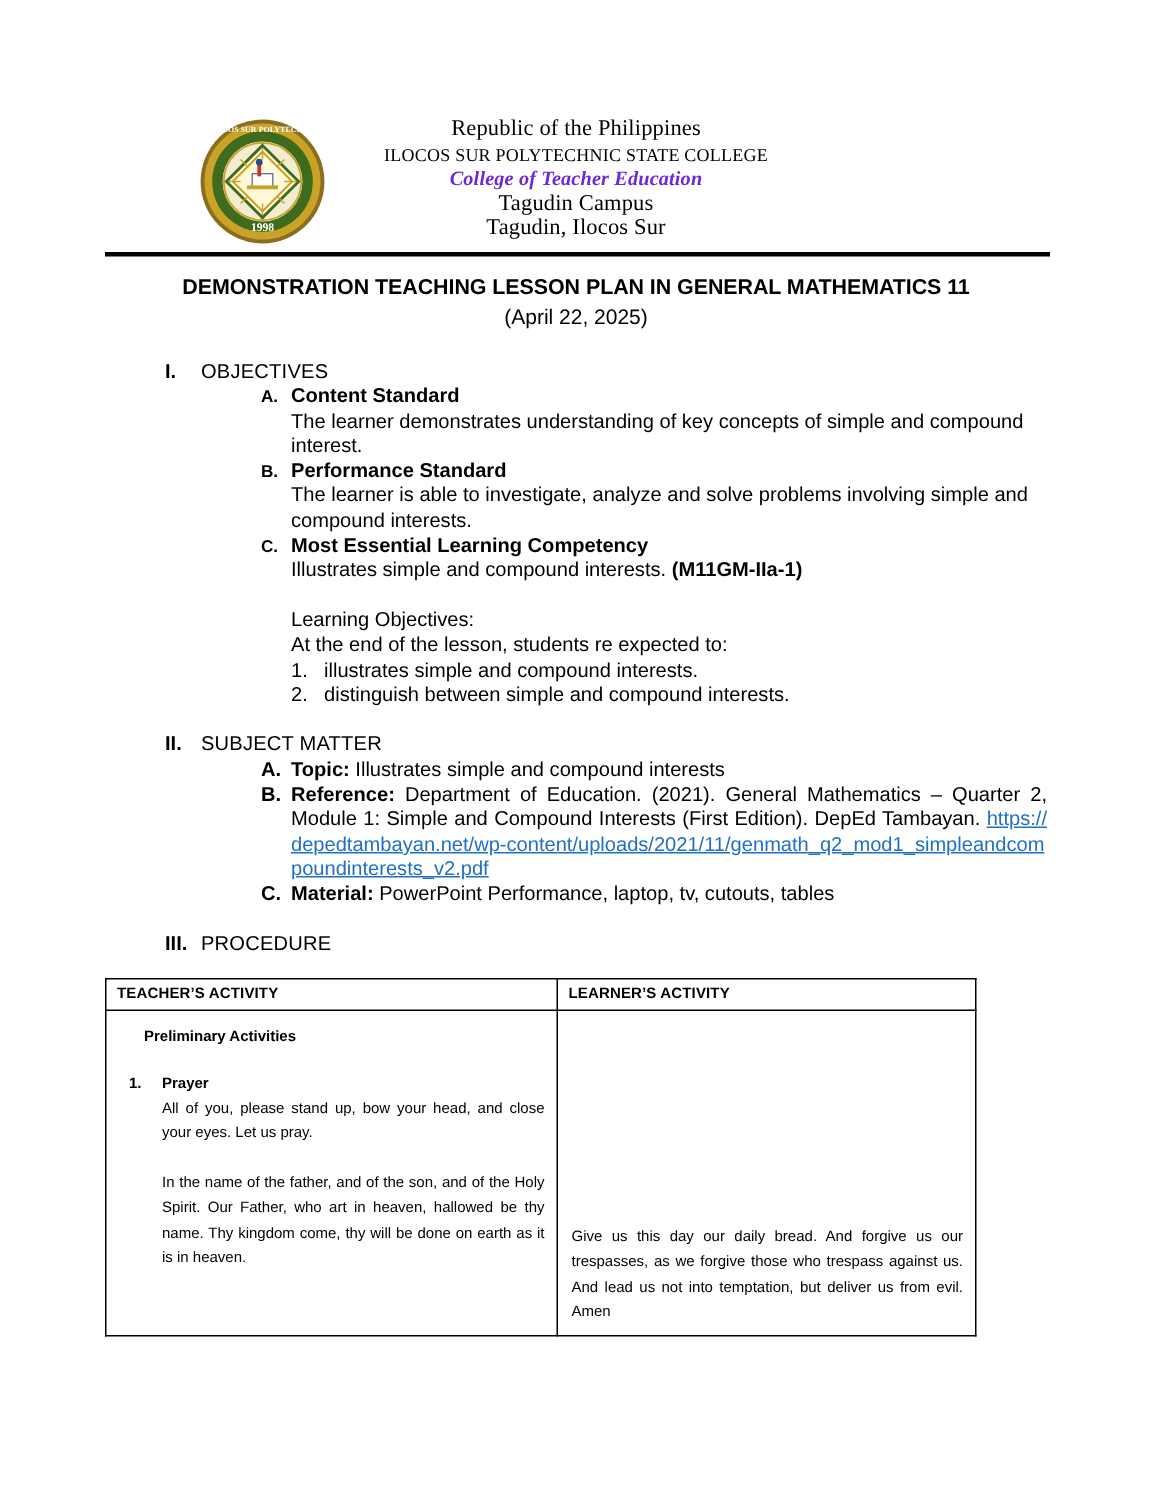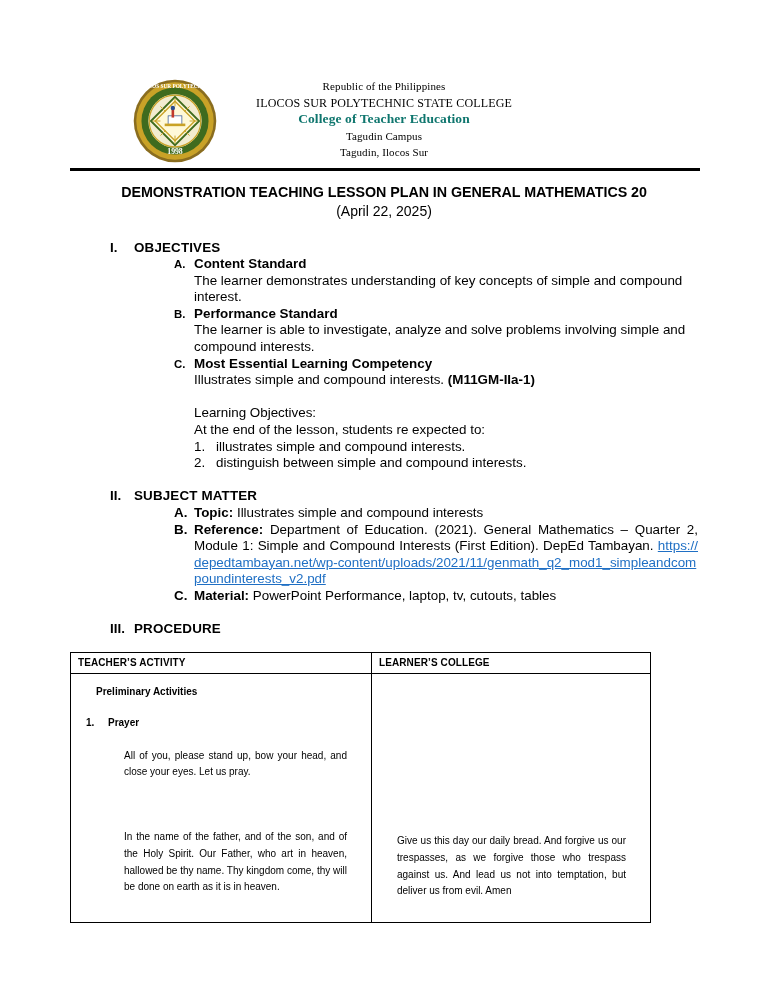--- a/index.html
+++ b/index.html
@@ -32,21 +32,21 @@
     font-family: "Liberation Serif", serif;
   }
   .seal {
     position: absolute;
     left: 62px;
     top: 78px;
     width: 86px;
     height: 86px;
   }
   .lh-line {
-    font-size: 11px;
+    font-size: 15px;
     line-height: 16.5px;
     letter-spacing: 0.1px;
   }
   .lh-line.bold {
     font-weight: normal;
     font-size: 12px;
     letter-spacing: 0.15px;
   }
   .lh-line.blue {
     font-weight: bold;
@@ -87,21 +87,21 @@
     align-items: baseline;
   }
   .sec-num {
     width: 64px;
     flex: 0 0 64px;
     padding-left: 40px;
     box-sizing: border-box;
     font-weight: bold;
   }
   .sec-title {
-    font-weight: bold;
+    font-weight: normal;
     letter-spacing: 0.15px;
   }
 
   .lvl2 {
     display: flex;
     align-items: baseline;
     margin-left: 104px;
   }
   .lvl2 .marker {
     flex: 0 0 20px;
@@ -190,21 +190,21 @@
     display: flex;
     align-items: baseline;
   }
   .item .n {
     flex: 0 0 22px;
     width: 22px;
     font-weight: bold;
   }
   .item .it-body { flex: 1 1 auto; min-width: 0; }
   .item .it-title { font-weight: bold; }
-  .jt { text-align: justify; margin: 16px; }
+  .jt { text-align: justify; margin: 0; }
   .gap { height: 16.6px; }
 </style>
 </head>
 <body>
 
 <div class="page">
 
   <div class="letterhead">
 
     <svg class="seal" viewBox="0 0 100 100">
@@ -230,28 +230,28 @@
       <circle cx="47.5" cy="35" r="2.6" fill="#2a4d8f"></circle>
       <rect x="38" y="53" width="24" height="3" fill="#c9a227"></rect>
       <text x="50" y="88" font-size="9" font-family="Liberation Serif, serif" font-weight="bold" fill="#ffffff" text-anchor="middle">1998</text>
       <g fill="#ffffff" font-family="Liberation Serif, serif" font-size="6.2" font-weight="bold">
         <text x="50" y="12" text-anchor="middle">ILOCOS SUR POLYTECHNIC</text>
       </g>
     </svg>
 
     <div class="lh-line">Republic of the Philippines</div>
     <div class="lh-line bold">ILOCOS SUR POLYTECHNIC STATE COLLEGE</div>
-    <div class="lh-line blue" style="color:#0f766e;">College of Teacher Education</div>
+    <div class="lh-line blue" style="color:#6d28d9;font-style:italic;">College of Teacher Education</div>
     <div class="lh-line">Tagudin Campus</div>
     <div class="lh-line">Tagudin, Ilocos Sur</div>
 
     <div class="rule"></div>
   </div>
 
-  <div class="doc-title">DEMONSTRATION TEACHING LESSON PLAN IN GENERAL MATHEMATICS 20</div>
+  <div class="doc-title">DEMONSTRATION TEACHING LESSON PLAN IN GENERAL MATHEMATICS 11</div>
   <div class="doc-date">(April 22, 2025)</div>
 
   <div class="body">
 
     <div class="sec-row">
       <span class="sec-num">I.</span>
       <span class="sec-title">OBJECTIVES</span>
     </div>
 
     <div class="lvl2">
@@ -337,21 +337,21 @@
     </div>
 
     <table class="proc-table">
       <colgroup>
         <col class="col-a">
         <col class="col-b">
       </colgroup>
       <thead>
         <tr>
           <th>TEACHER’S ACTIVITY</th>
-          <th>LEARNER’S COLLEGE</th>
+          <th>LEARNER’S ACTIVITY</th>
         </tr>
       </thead>
       <tbody>
         <tr>
           <td>
             <div class="cell-inner">
               <div class="cell-head">Preliminary Activities</div>
 
               <div class="item">
                 <span class="n">1.</span>

